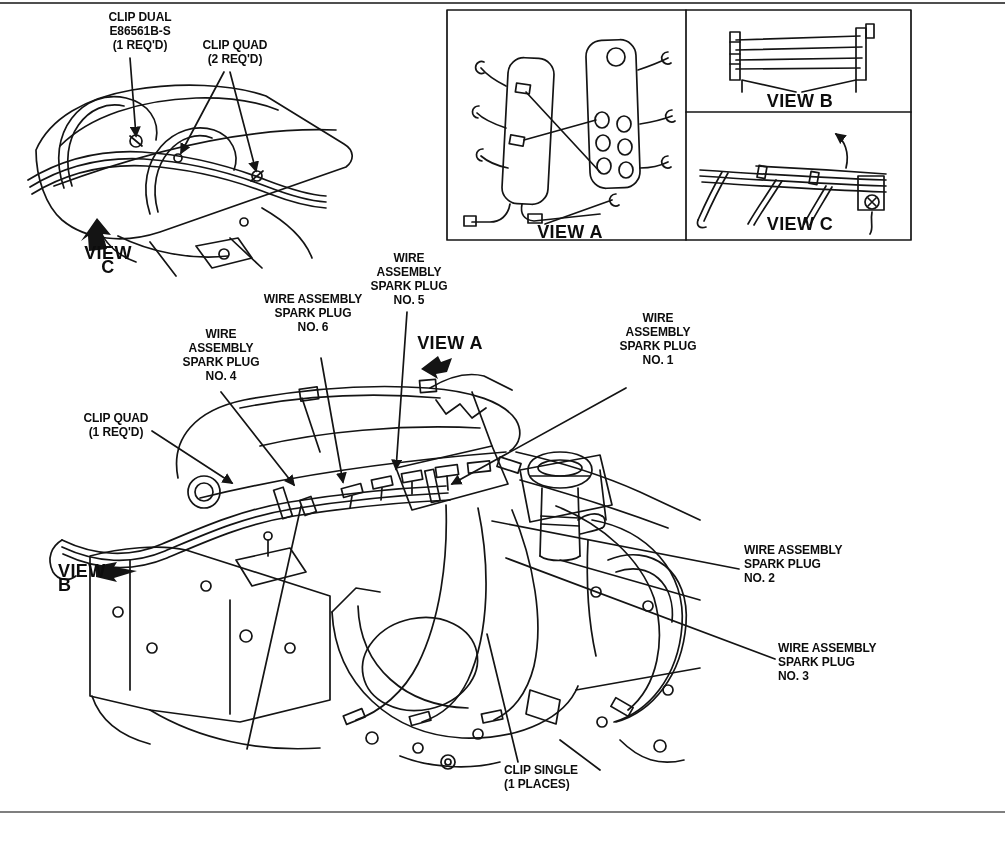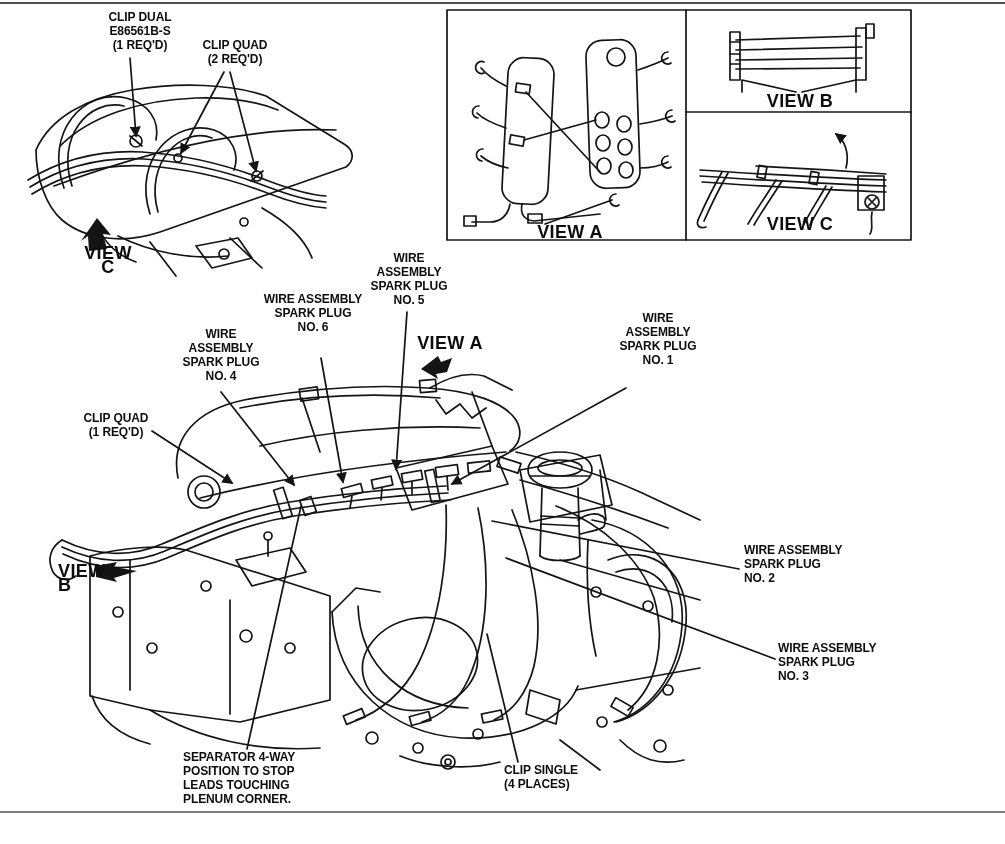--- a/index.html
+++ b/index.html
@@ -260,24 +260,20 @@
 (1 REQ'D)</div>
   <div class="lbl viewlbl" style="left:58px;top:564px;width:64px;">VIEW B</div>
 
   <div class="lbl" style="left:744px;top:543px;width:130px;">WIRE ASSEMBLY
 SPARK PLUG
 NO. 2</div>
   <div class="lbl" style="left:778px;top:641px;width:130px;">WIRE ASSEMBLY
 SPARK PLUG
 NO. 3</div>
 
-  <div class="lbl" style="left:183px;top:750px;width:134px;">SEPARATOR 4-WAY
-POSITION TO STOP
-LEADS TOUCHING
-PLENUM CORNER.</div>
   <div class="lbl" style="left:504px;top:763px;width:96px;">CLIP SINGLE
-(4 PLACES)</div>
+(1 PLACES)</div>
 
   <div class="lbl ctr viewlbl" style="left:520px;top:225px;width:100px;">VIEW A</div>
   <div class="lbl ctr viewlbl" style="left:750px;top:94px;width:100px;">VIEW B</div>
   <div class="lbl ctr viewlbl" style="left:750px;top:217px;width:100px;">VIEW C</div>
 
 </div>
 
 </body></html>

